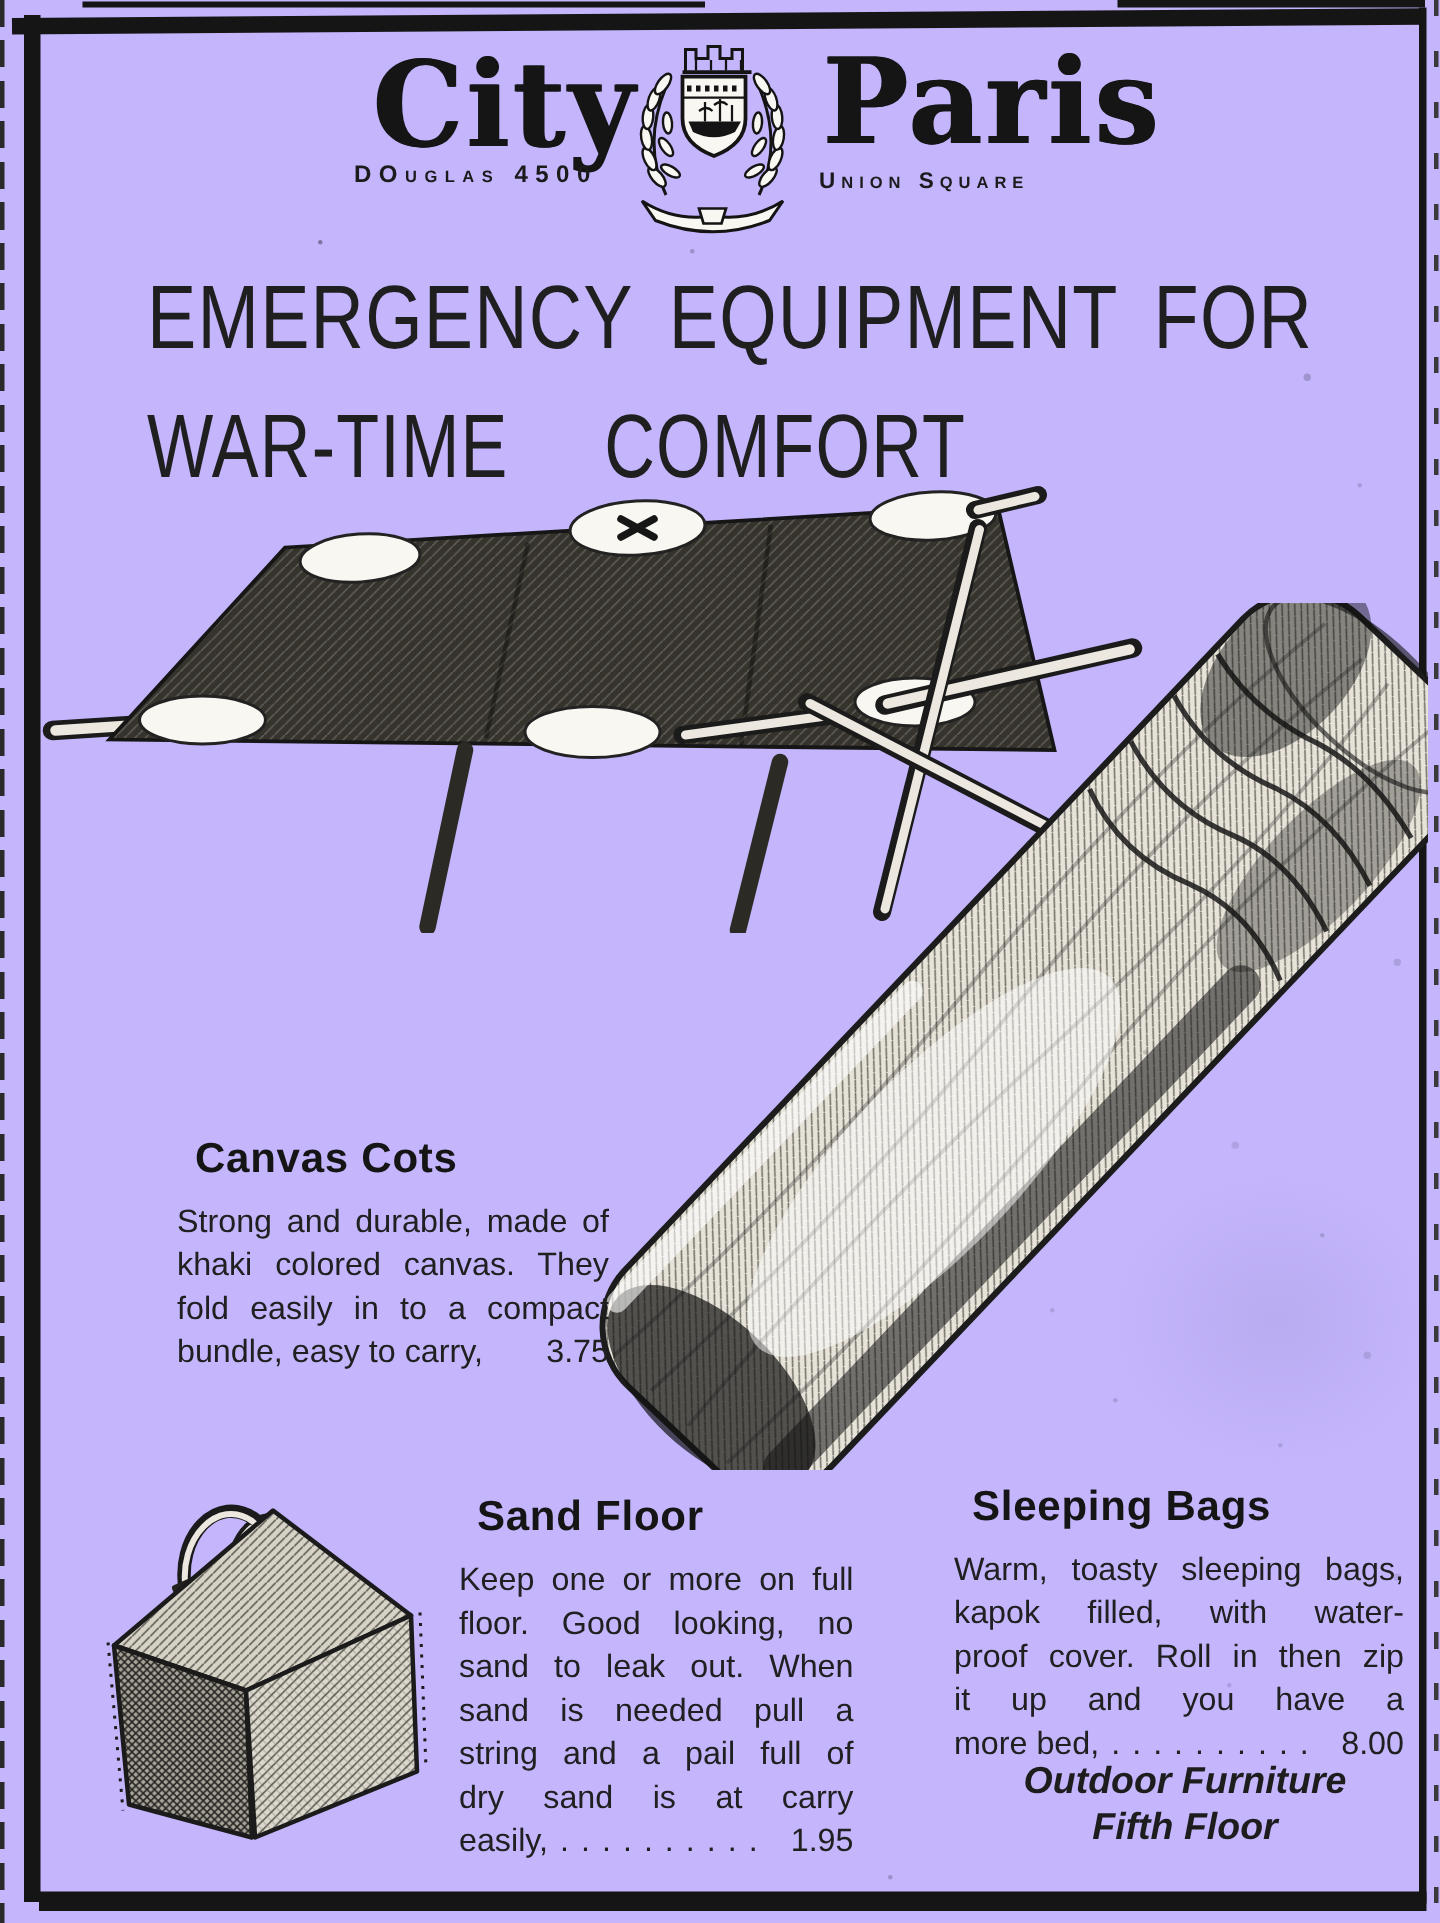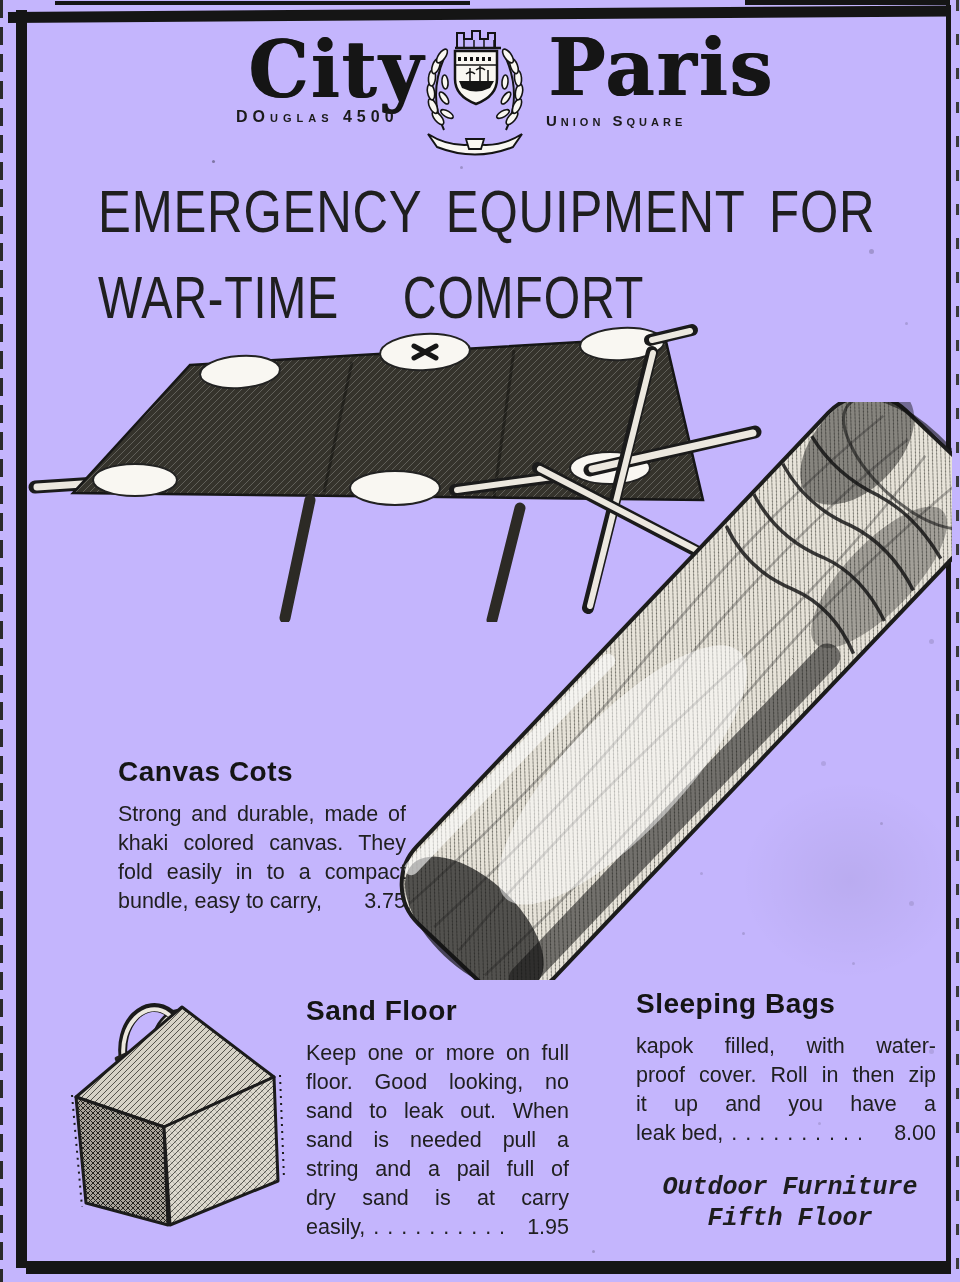--- a/index.html
+++ b/index.html
@@ -33,33 +33,33 @@
   .phone{left:236px;top:108px;font-size:16px;letter-spacing:5px;}
   .address{left:546px;top:112px;font-size:15px;letter-spacing:4px;}
   
   .headline{position:absolute;left:98px;top:180px;height:150px;color:#1f1f1f;}
   .hl{position:absolute;left:0;font-size:60px;line-height:1.05;white-space:nowrap;
       text-align:justify;text-align-last:justify;transform-origin:left top;letter-spacing:1px;}
   .hl1{top:0;width:948px;transform:scaleX(0.82);}
   .hl2{top:86px;width:700px;transform:scaleX(0.78);}
   
   .product{position:absolute;}
-  .product h2{margin:0 0 12px 0;font-size:28px;font-weight:bold;letter-spacing:0.5px;color:#151515;}
+  .product h2{margin:0 0 12px 12px;font-size:28px;font-weight:bold;letter-spacing:0.5px;color:#151515;}
   .jline{font-size:21.5px;line-height:29px;text-align:justify;text-align-last:justify;color:#202020;}
   .lastline,.leader{display:flex;justify-content:space-between;align-items:baseline;
       font-size:21.5px;line-height:29px;color:#202020;}
   .leader .dots{flex:1;overflow:hidden;white-space:nowrap;letter-spacing:8px;margin:0 2px 0 8px;}
   .price{font-weight:normal;}
   .cots{left:118px;top:756px;width:288px;}
   .sand{left:306px;top:995px;width:263px;}
   .sleep{left:636px;top:988px;width:300px;}
   
   .dept-footer{
     position:absolute;left:640px;top:1172px;width:300px;text-align:center;
-    font-family:Liberation Mono, monospace;font-style:italic;font-weight:bold;
+    font-family:Liberation Sans, sans-serif;font-style:italic;font-weight:bold;
     font-size:25px;line-height:31px;color:#1d1d1d;
   }
   
   .illus{position:absolute;}
   .cot-illus{left:22px;top:322px;width:740px;height:300px;}
   .bag-illus{left:386px;top:402px;width:566px;height:578px;}
   .sack-illus{left:58px;top:983px;width:244px;height:264px;}
   
   .speckles{position:absolute;left:0;top:0;width:3px;height:3px;border-radius:50%;
     background:transparent;pointer-events:none;
@@ -288,25 +288,26 @@
         <span>easily,</span>
         <span class="dots">..........</span>
         <b class="price">1.95</b>
       </div>
     </div>
   </section>
 
   <section class="product sleep">
     <h2>Sleeping Bags</h2>
     <div>
+      <div class="jline">Warm, toasty sleeping bags,</div>
       <div class="jline">kapok filled, with water-</div>
       <div class="jline">proof cover. Roll in then zip</div>
       <div class="jline">it up and you have a</div>
       <div class="leader">
-        <span>leak bed,</span>
+        <span>more bed,</span>
         <span class="dots">..........</span>
         <b class="price">8.00</b>
       </div>
     </div>
   </section>
 
   <footer class="dept-footer">
     <div>Outdoor Furniture</div>
     <div>Fifth Floor</div>
   </footer>

